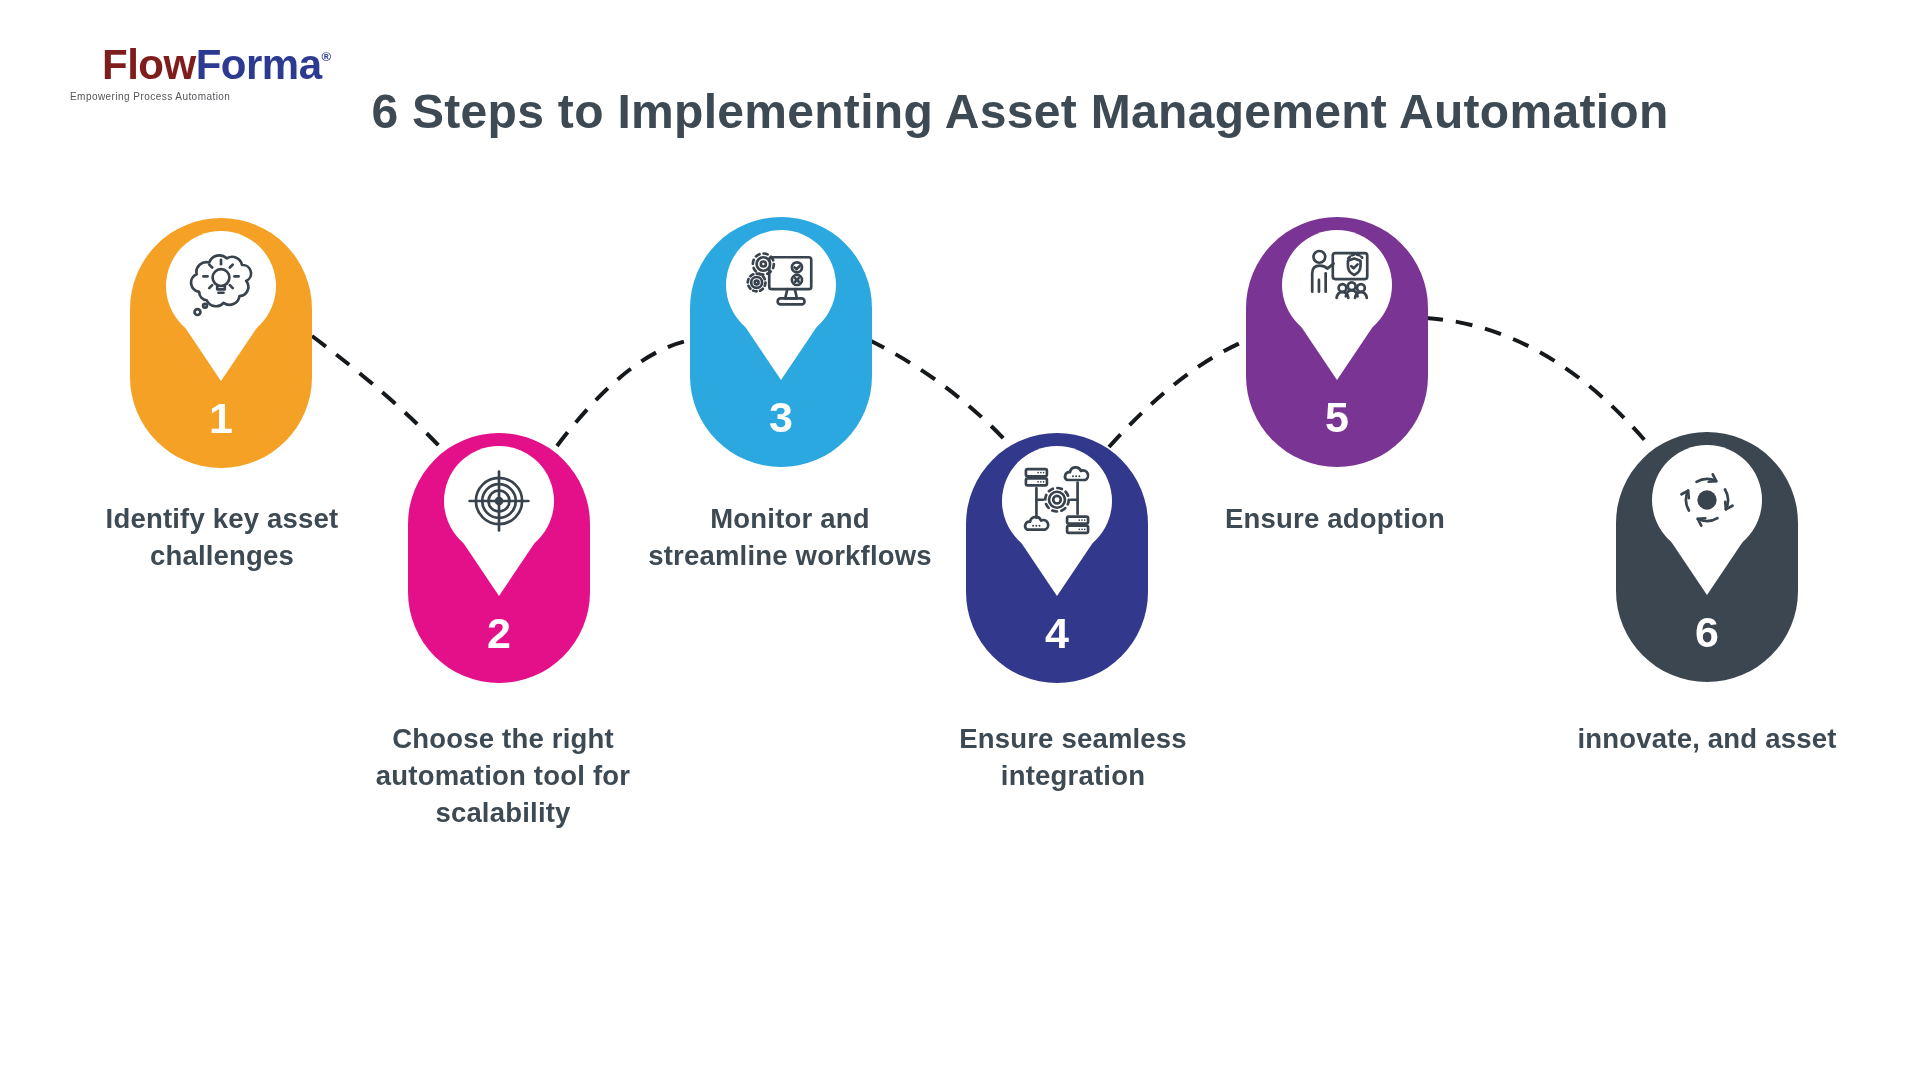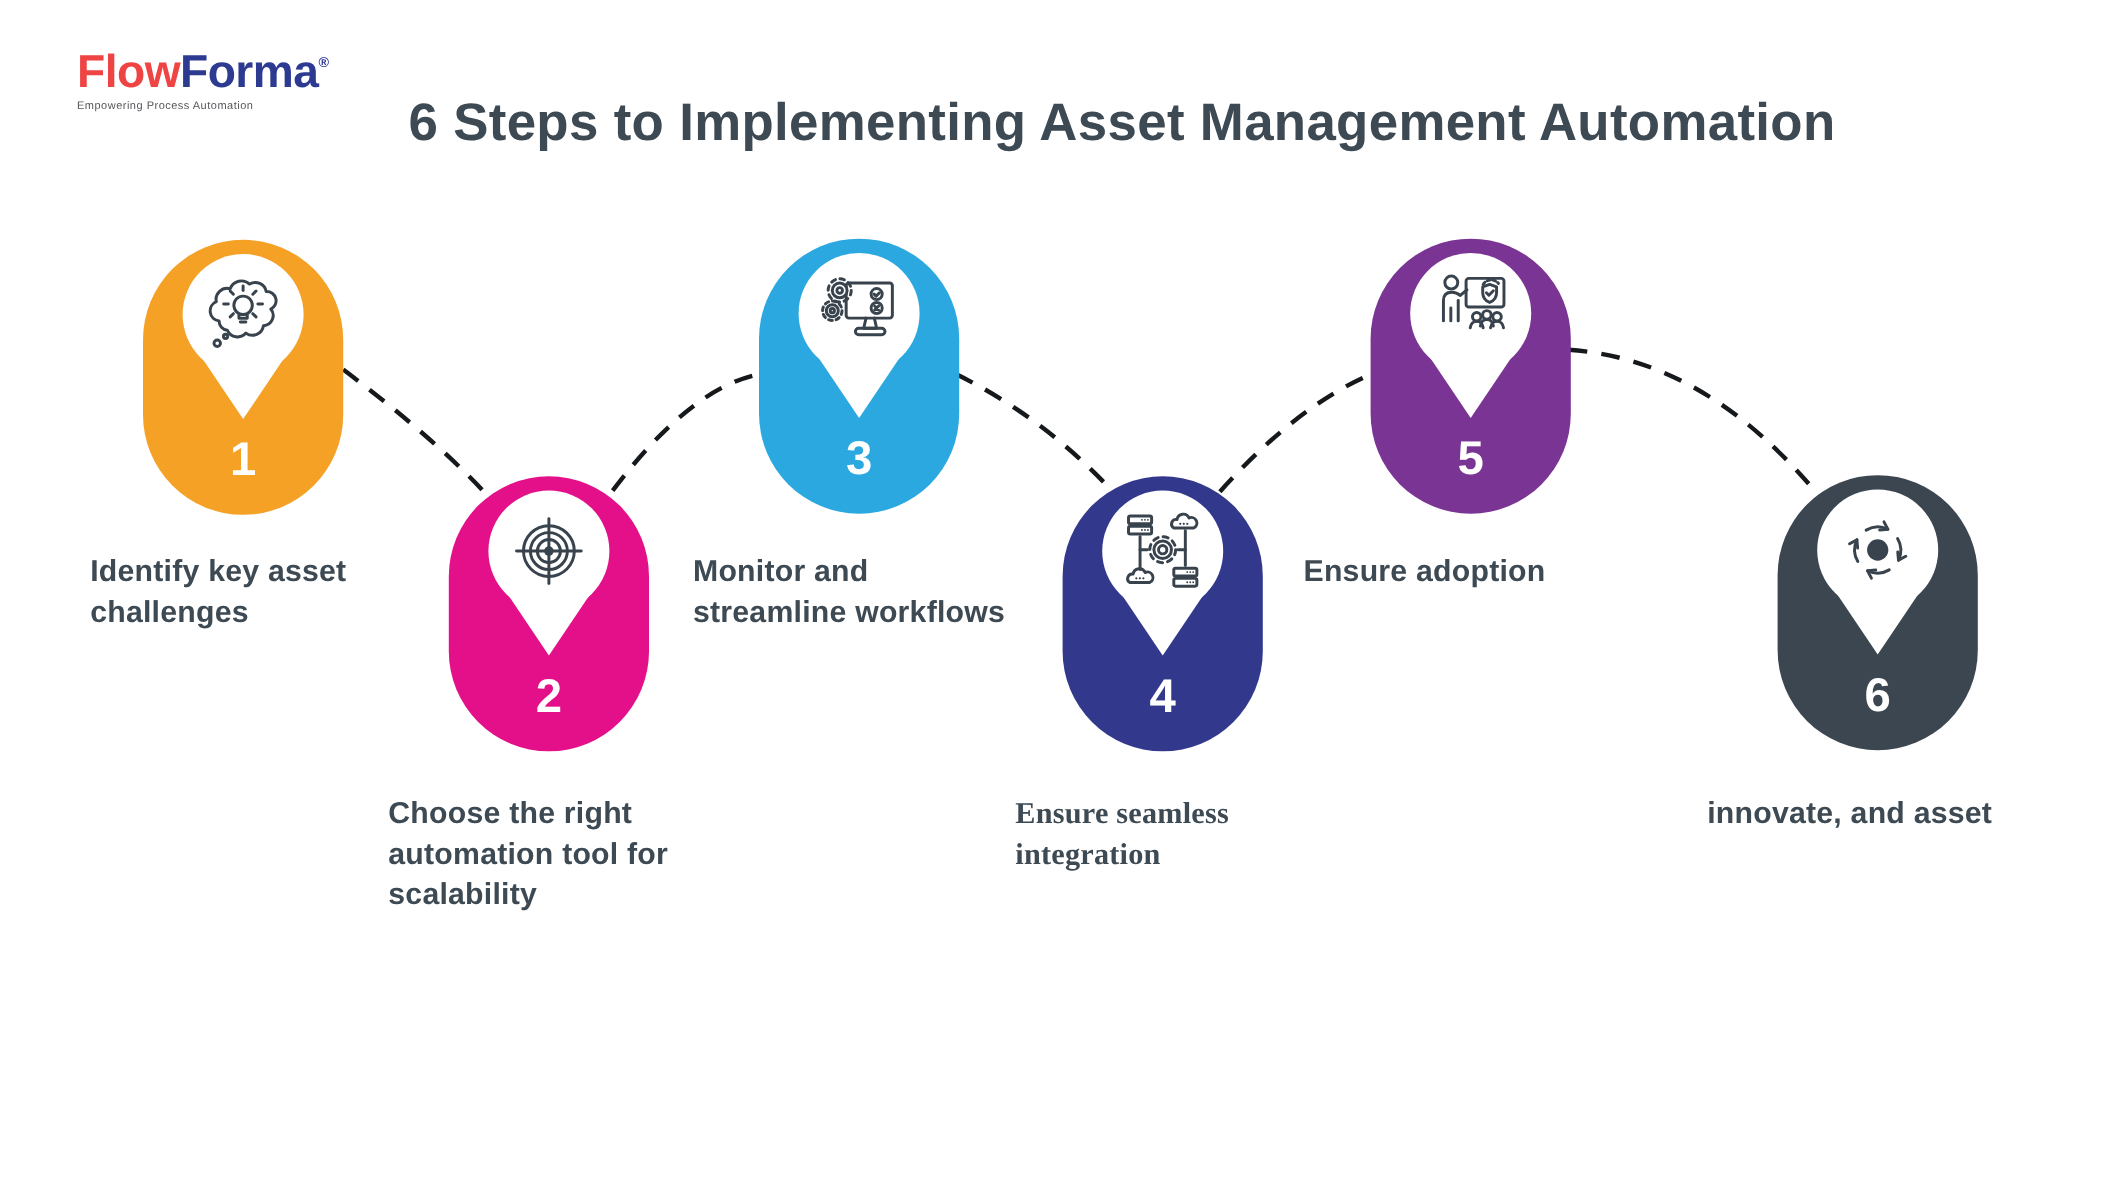--- a/index.html
+++ b/index.html
@@ -3,21 +3,21 @@
 <meta charset="utf-8">
 <style>
   html,body{margin:0;padding:0;}
   body{
     width:1920px;height:1080px;position:relative;background:#FFFFFF;
     font-family:"Liberation Sans", sans-serif;overflow:hidden;
   }
   
   .logo{position:absolute;left:70px;top:44px;line-height:1;}
   .logo-name{font-size:42px;font-weight:bold;letter-spacing:-0.5px;}
-  .logo-flow{color:#ef4444;}
+  .logo-flow{color:#7f1d1d;margin-left:32px;}
   .logo-forma{color:#2C3A92;text-align:center;}
   .logo-reg{font-size:13px;color:#2C3A92;vertical-align:18px;font-weight:bold;}
   .logo-tagline{font-size:10px;color:#54565A;letter-spacing:0.45px;margin-top:6px;}
   
   .title{
     position:absolute;left:120px;right:0;top:84px;text-align:center;
     font-size:48px;font-weight:bold;color:#3E4A53;letter-spacing:0.3px;
   }
   
   .connector-layer{position:absolute;left:0;top:0;width:1920px;height:1080px;}
@@ -34,27 +34,27 @@
   .pin-icon{position:absolute;left:49px;top:26px;width:84px;height:84px;}
   .pin-icon *{stroke:#39434D;stroke-width:3.2;fill:none;stroke-linecap:round;stroke-linejoin:round;}
   .pin-icon .fillshape{fill:#39434D;stroke:none;}
   .pin-icon .whitefill{fill:#FFFFFF;}
   .num{
     position:absolute;left:0;right:0;top:176px;text-align:center;
     font-size:43px;font-weight:bold;color:#FFFFFF;
   }
   
   .label{
-    position:absolute;text-align:left;font-weight:bold;font-size:27.5px;
+    position:absolute;text-align:center;font-weight:bold;font-size:27.5px;
     line-height:37px;color:#3E4A53;letter-spacing:0.2px;
   }
   .l1{left:82px;top:500px;width:280px;}
   .l2{left:353px;top:720px;width:300px;}
   .l3{left:630px;top:500px;width:320px;}
-  .l4{left:923px;top:720px;width:300px;font-family:Liberation Serif, serif;}
+  .l4{left:923px;top:720px;width:300px;}
   .l5{left:1185px;top:500px;width:300px;}
   .l6{left:1552px;top:720px;width:310px;}
 </style>
 </head>
 <body>
 
 <div class="logo">
   <div class="logo-name"><span class="logo-flow">Flow</span><span class="logo-forma">Forma</span><span class="logo-reg">®</span></div>
   <div class="logo-tagline">Empowering Process Automation</div>
 </div>

